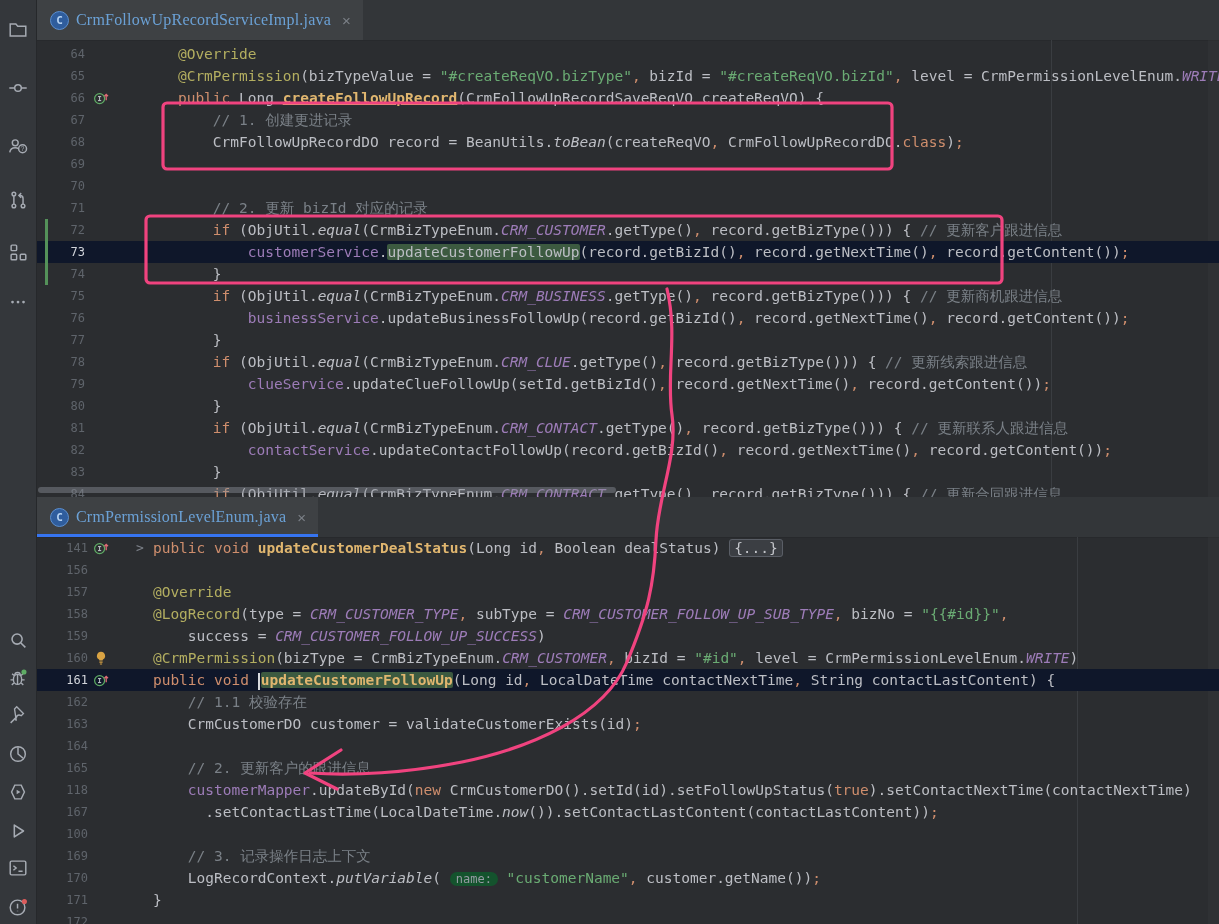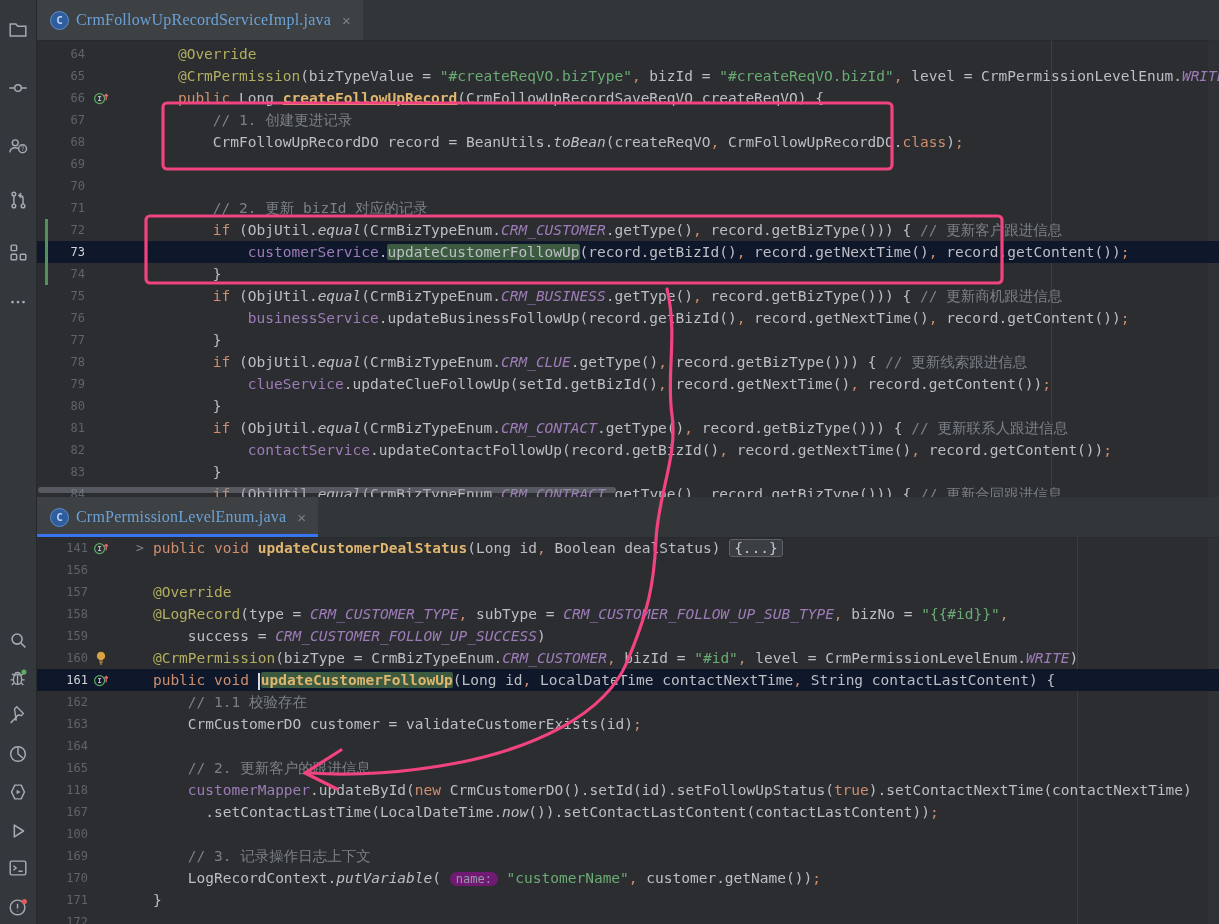--- a/index.html
+++ b/index.html
@@ -50,21 +50,21 @@
   .t-ann{color:#b3ae60;}
   .t-str{color:#6aab73;}
   .t-cmt{color:#7a8087;}
   .t-mdecl{color:#e0b66f;font-weight:bold;}
   .t-u{text-decoration:underline;}
   .t-field{color:#9d7cb8;}
   .t-const{color:#9d7cb8;font-style:italic;}
   .t-ital{font-style:italic;margin-top:16px;}
   .t-hl{background:#3c5a40;border-radius:2px;}
   .t-fold{background:#3b3e43;border:1px solid #5a5e66;border-radius:3px;padding:0 4px;color:#c3c5ca;cursor:pointer;}
-  .t-hint{background:#701a75;border-radius:8px;padding:0 6px;color:#969ba3;font-size:12px;cursor:default;}
+  .t-hint{background:#14532d;border-radius:8px;padding:0 6px;color:#969ba3;font-size:12px;cursor:default;}
   .t-caret{display:inline-block;width:2px;height:17px;background:#d6d9de;vertical-align:middle;margin-right:1px;}
 
   .marginline{position:absolute;top:0;bottom:0;width:1px;background:#3a3d41;}
   #pane-top .marginline{left:1015px;}
   #pane-bottom .marginline{left:1041px;}
   .hscroll{position:absolute;left:2px;bottom:4px;height:6px;width:578px;border-radius:3px;
            background:rgba(140,145,152,.45);cursor:pointer;}
   .vtrack{position:absolute;right:0;top:0;bottom:0;width:11px;background:rgba(255,255,255,.025);}
 
   

